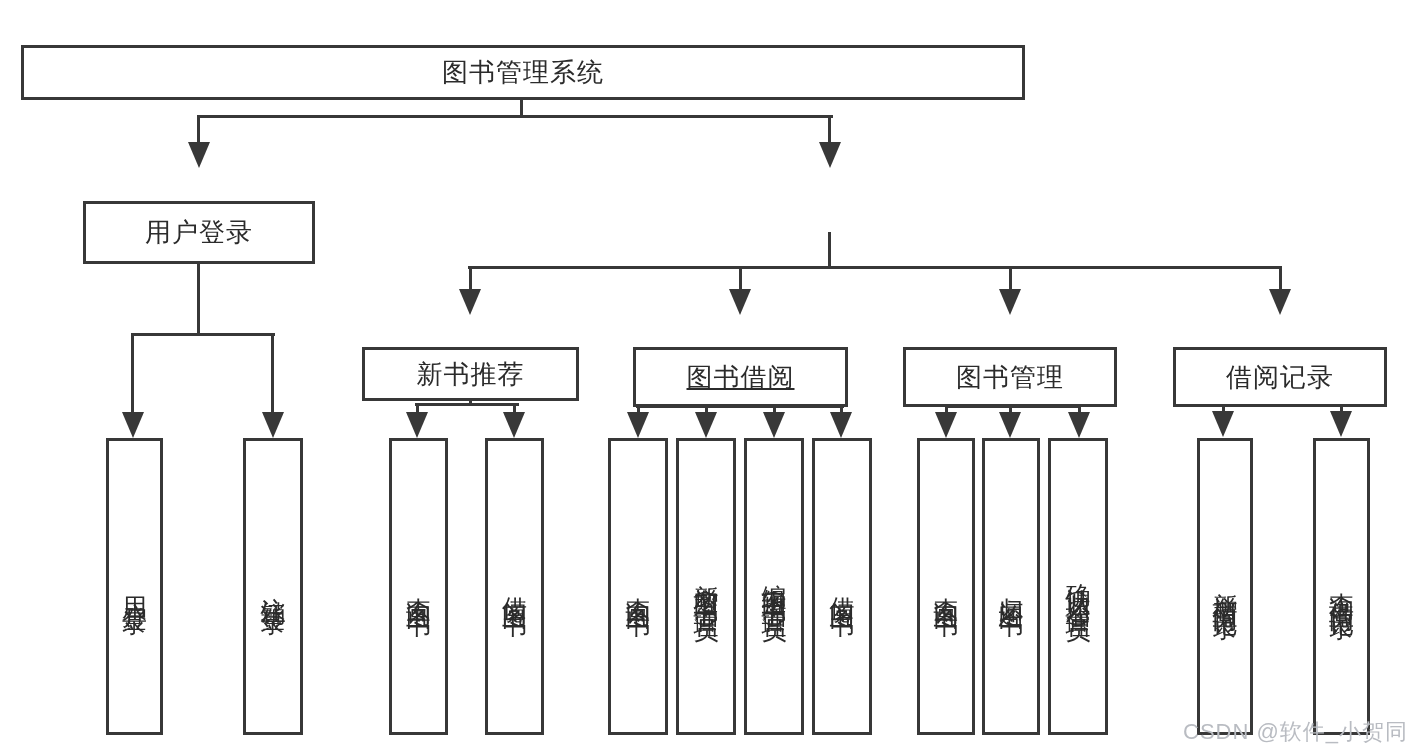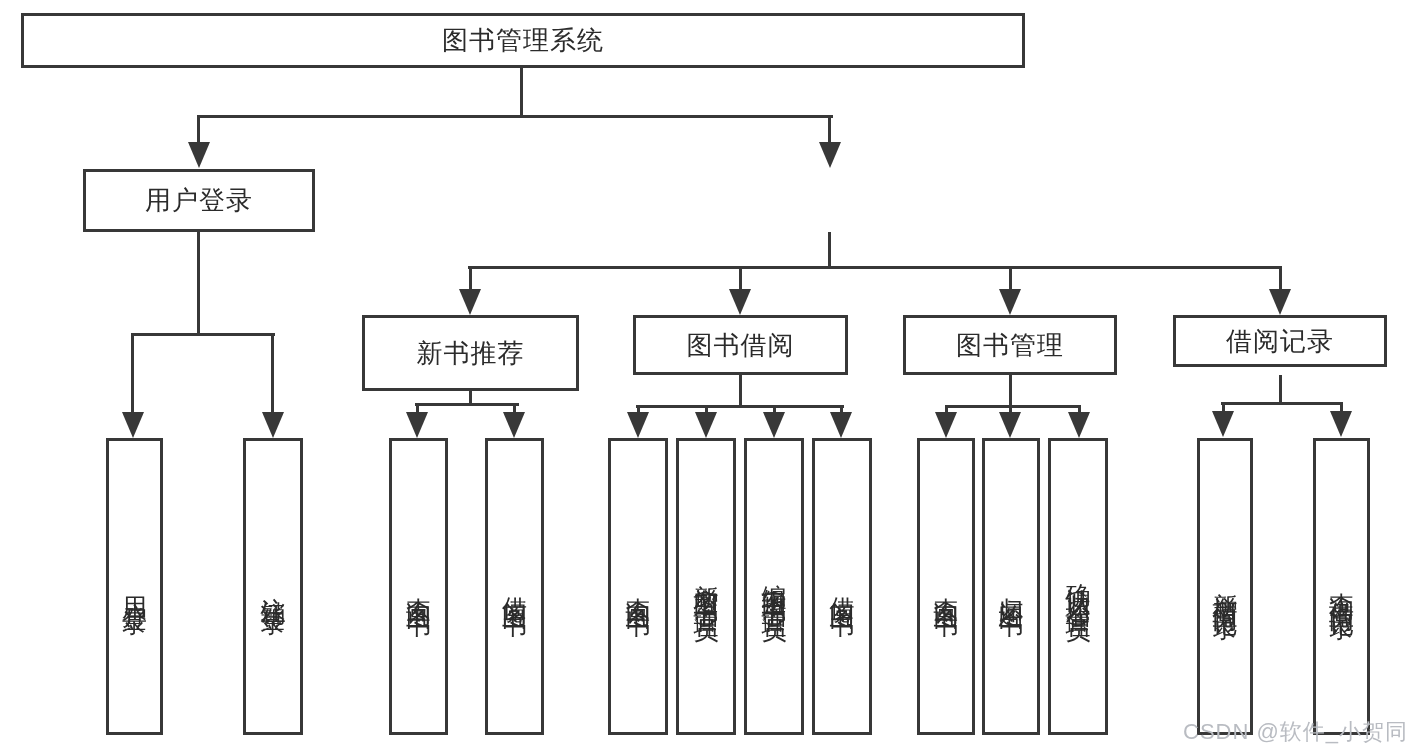--- a/index.html
+++ b/index.html
@@ -3,21 +3,21 @@
 <meta charset="utf-8">
 <style>
   html,body{margin:0;padding:0;background:#ffffff;}
   .canvas{
     position:relative;width:1405px;height:747px;background:#ffffff;overflow:hidden;
     font-family:"Liberation Sans",sans-serif;color:#2b2b2b;
   }
   .box{
     position:absolute;box-sizing:border-box;background:#ffffff;
     border:3px solid #383838;display:flex;align-items:center;justify-content:center;
-    font-size:26px;letter-spacing:1px;white-space:nowrap;z-index:2;
+    font-size:26px;letter-spacing:1px;white-space:nowrap;z-index:2;margin-top:32px;
   }
   .vbox{
     position:absolute;box-sizing:border-box;background:#ffffff;height:297px;
     border:3px solid #383838;display:flex;align-items:center;justify-content:center;z-index:2;
   }
   .vtext{
     writing-mode:vertical-rl;text-orientation:mixed;
     font-size:25px;letter-spacing:5px;line-height:1;color:#2b2b2b;
   }
   .ln{position:absolute;background:#383838;z-index:1;}
@@ -62,30 +62,30 @@
   <div class="ln" style="left:468px;top:266px;width:814px;height:3px;"></div>
   <div class="ln" style="left:469px;top:266px;width:3px;height:26px;"></div>
   <div class="ah" style="left:459px;top:289px;"></div>
   <div class="ln" style="left:739px;top:266px;width:3px;height:26px;"></div>
   <div class="ah" style="left:729px;top:289px;"></div>
   <div class="ln" style="left:1009px;top:266px;width:3px;height:26px;"></div>
   <div class="ah" style="left:999px;top:289px;"></div>
   <div class="ln" style="left:1279px;top:266px;width:3px;height:26px;"></div>
   <div class="ah" style="left:1269px;top:289px;"></div>
 
-  <div class="box" style="left:362px;top:315px;width:217px;height:76px;">
+  <div class="box" style="left:362px;top:315px;width:217px;height:54px;">
     <span>新书推荐</span>
   </div>
-  <div class="box" style="left:633px;top:315px;width:215px;height:60px;">
+  <div class="box" style="left:633px;top:315px;width:215px;height:60px;text-decoration:underline;">
     <span>图书借阅</span>
   </div>
   <div class="box" style="left:903px;top:315px;width:214px;height:60px;">
     <span>图书管理</span>
   </div>
-  <div class="box" style="left:1173px;top:315px;width:214px;height:52px;">
+  <div class="box" style="left:1173px;top:315px;width:214px;height:60px;">
     <span>借阅记录</span>
   </div>
 
   <div class="ln" style="left:469px;top:375px;width:3px;height:31px;"></div>
   <div class="ln" style="left:415px;top:403px;width:104px;height:3px;"></div>
   <div class="ln" style="left:416px;top:403px;width:3px;height:15px;"></div>
   <div class="ah" style="left:406px;top:412px;"></div>
   <div class="ln" style="left:513px;top:403px;width:3px;height:15px;"></div>
   <div class="ah" style="left:503px;top:412px;"></div>
 

